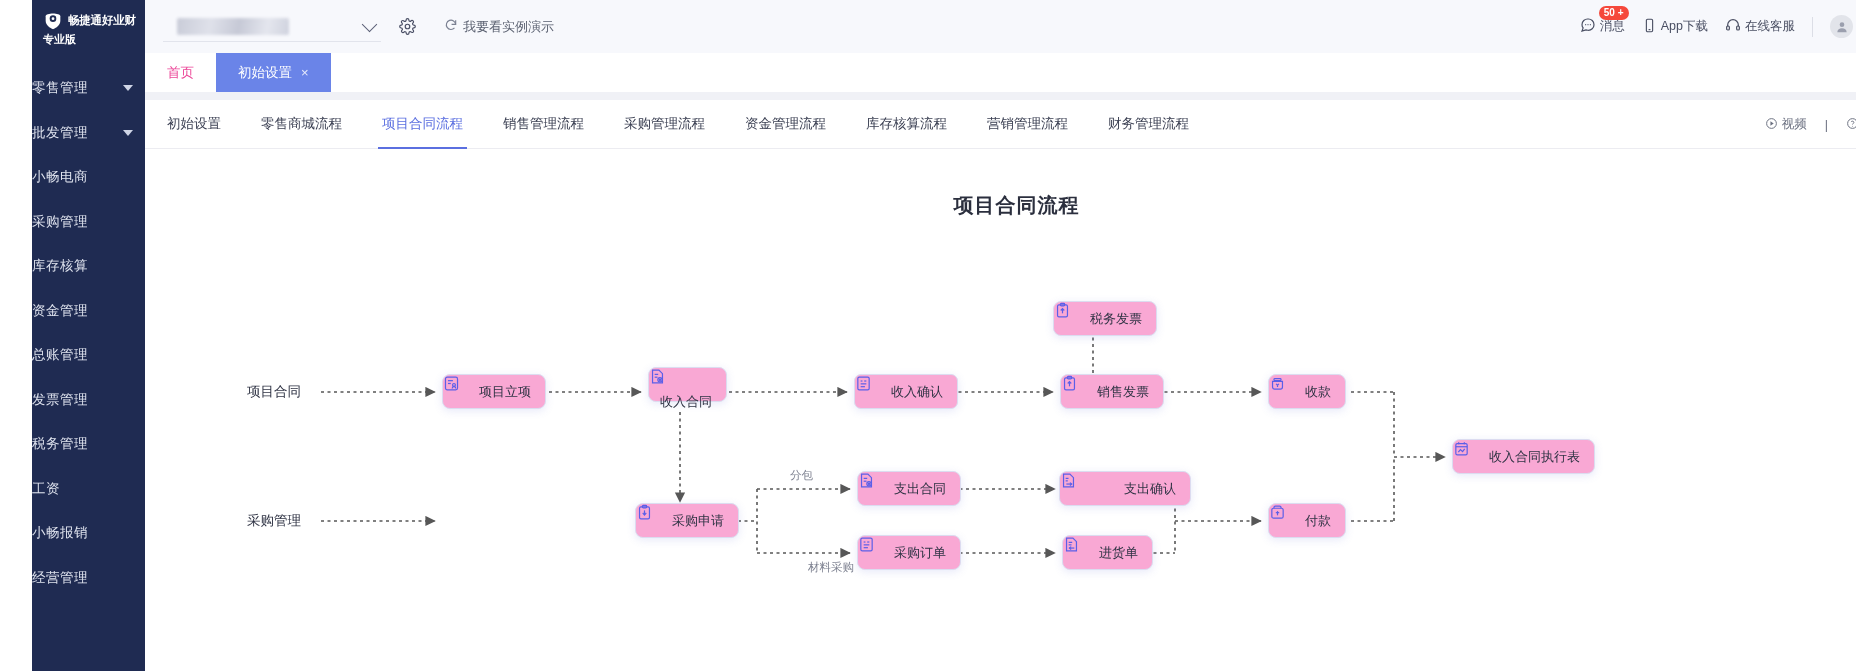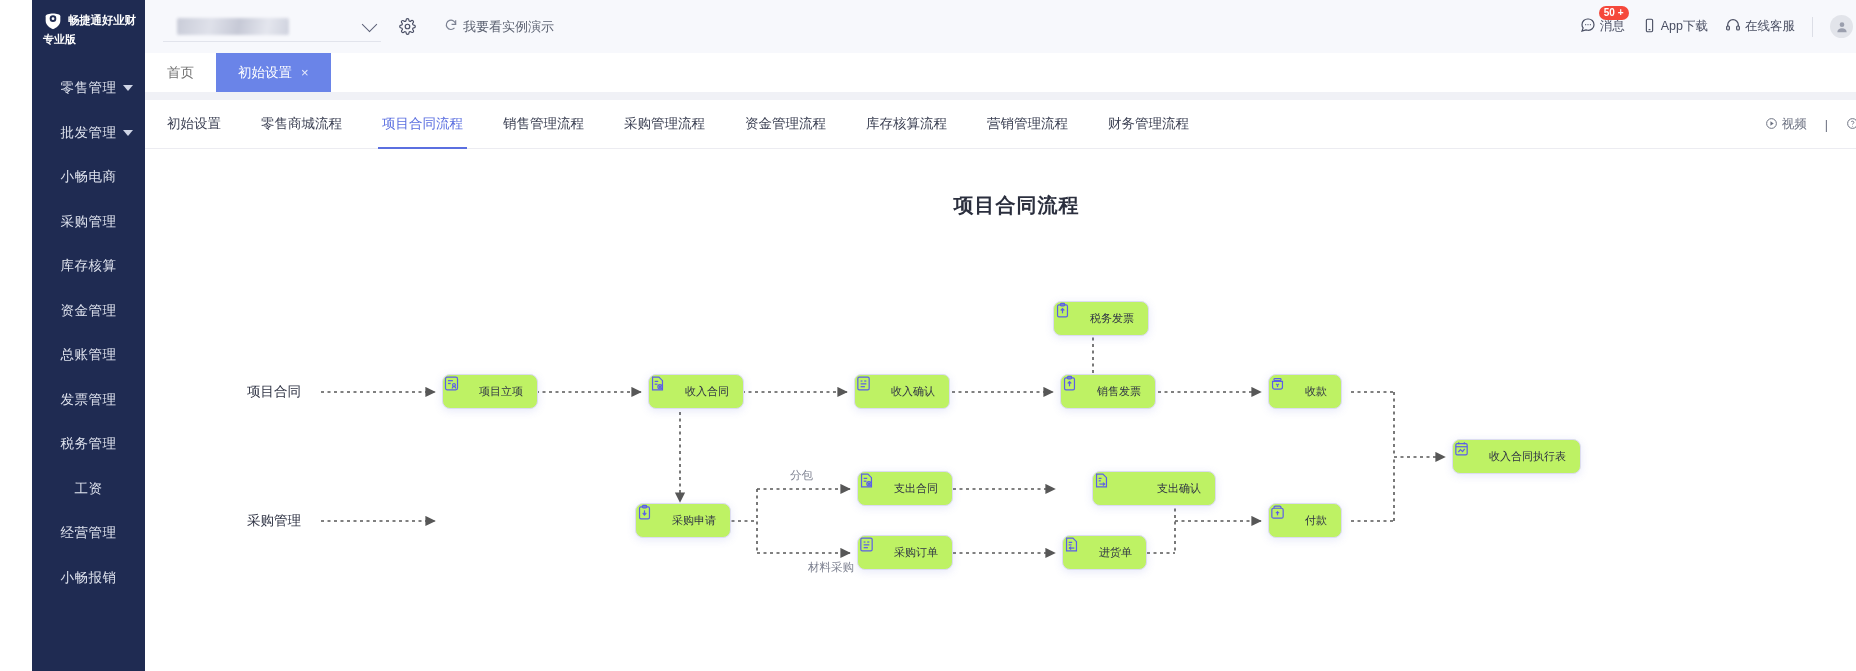--- a/index.html
+++ b/index.html
@@ -41,21 +41,20 @@
     font-size: 11px;
     font-weight: bold;
     margin-top: 1px;
     margin-left: 1px;
   }
   .nav { padding-top: 4px; }
   .nav-item {
     height: 44.5px;
     display: flex;
     align-items: center;
-    justify-content: center;
     color: #dfe3ee;
     font-size: 13.5px;
     letter-spacing: 0.5px;
     cursor: pointer;
     position: relative;
   }
   .nav-caret {
     position: absolute;
     right: 12px;
     width: 0; height: 0;
@@ -134,21 +133,21 @@
     height: 39px;
     background: #ffffff;
     display: flex;
     align-items: stretch;
     padding-left: 0;
   }
   .ptab {
     display: flex; align-items: center; justify-content: center;
     padding: 0 22px;
     font-size: 13.5px;
-    color: #737373;
+    color: #ec4899;
     cursor: pointer;
   }
   .ptab.active {
     background: #6a84e8;
     color: #ffffff;
   }
   .ptab .close {
     margin-left: 9px; font-size: 13px; color: #e8ebfb;
   }
 
@@ -211,29 +210,29 @@
   .canvas {
     position: relative;
     width: 100%;
     height: 400px;
     margin-top: 8px;
   }
   .canvas svg { position: absolute; left:0; top:0; }
   .node {
     position: absolute;
     height: 35px;
-    background: #bef264;
+    background: #f9a8d4;
     border: 1px solid #dcdcf0;
     border-radius: 8px;
     box-shadow: 0 2px 8px rgba(108,120,220,0.16);
     display: flex;
     align-items: center;
     gap: 8px;
     padding: 0 14px 0 11px;
-    font-size: 11px;
+    font-size: 13px;
     color: #2f3344;
     white-space: nowrap;
     cursor: pointer;
   }
   .node .nicon { width:17px;height:17px;flex:0 0 17px;display:flex;align-items:center;justify-content:center; }
   .rowlabel {
     position: absolute;
     font-size: 13.5px;
     color: #2f3344;
     white-space: nowrap;
@@ -292,24 +291,24 @@
         <div class="nav-item">
           <span>发票管理</span>
         </div>
         <div class="nav-item">
           <span>税务管理</span>
         </div>
         <div class="nav-item">
           <span>工资</span>
         </div>
         <div class="nav-item">
+          <span>小畅报销</span>
+        </div>
+        <div class="nav-item">
           <span>经营管理</span>
-        </div>
-        <div class="nav-item">
-          <span>小畅报销</span>
         </div>
       </div>
   </div>
 
   <div class="main">
 
     <div class="topbar">
       <div class="search-wrap">
         <div class="search-masked"></div>
         <span class="chev"></span>
@@ -488,21 +487,21 @@
                 <rect x="3.5" y="3" width="17" height="18" rx="2.5"></rect>
                 <line x1="7" y1="8" x2="14" y2="8"></line>
                   <line x1="7" y1="12" x2="11" y2="12"></line>
                 <circle cx="15.5" cy="14" r="2"></circle>
                   <path d="M13 19c0-1.6 1.2-2.6 2.5-2.6S18 17.4 18 19"></path>
               </svg>
             </span>
             <span>项目立项</span>
           </div>
 
-          <div class="node" style="left:503px; top:147px;">
+          <div class="node" style="left:503px; top:140px;flex-direction:column;">
             <span class="nicon">
               <svg width="17" height="17" viewBox="0 0 24 24" fill="none" stroke="#5b5fe8" stroke-width="1.7">
                 <path d="M5 3h9l5 5v13H5z"></path>
                   <line x1="8" y1="9" x2="13" y2="9"></line>
                   <line x1="8" y1="13" x2="12" y2="13"></line>
                 <circle cx="15.5" cy="16.5" r="3"></circle>
                   <circle cx="15.5" cy="16.5" r="1" fill="#5b5fe8"></circle>
               </svg>
             </span>
             <span>收入合同</span>
@@ -588,21 +587,21 @@
                 <path d="M5 3h9l5 5v13H5z"></path>
                   <line x1="8" y1="9" x2="13" y2="9"></line>
                   <line x1="8" y1="13" x2="12" y2="13"></line>
                 <circle cx="15.5" cy="16.5" r="3"></circle>
                   <circle cx="15.5" cy="16.5" r="1" fill="#5b5fe8"></circle>
               </svg>
             </span>
             <span>支出合同</span>
           </div>
 
-          <div class="node" style="left:947px; top:244px;gap:36px;">
+          <div class="node" style="left:914px; top:244px;gap:36px;">
             <span class="nicon">
               <svg width="17" height="17" viewBox="0 0 24 24" fill="none" stroke="#5b5fe8" stroke-width="1.7">
                 <path d="M5 3h9l5 5v13H5z"></path>
                   <line x1="8" y1="9" x2="12" y2="9"></line>
                   <line x1="8" y1="12.5" x2="11" y2="12.5"></line>
                 <line x1="9" y1="17" x2="16" y2="17"></line>
                   <polyline points="14,15 16.5,17 14,19"></polyline>
               </svg>
             </span>
             <span>支出确认</span>

